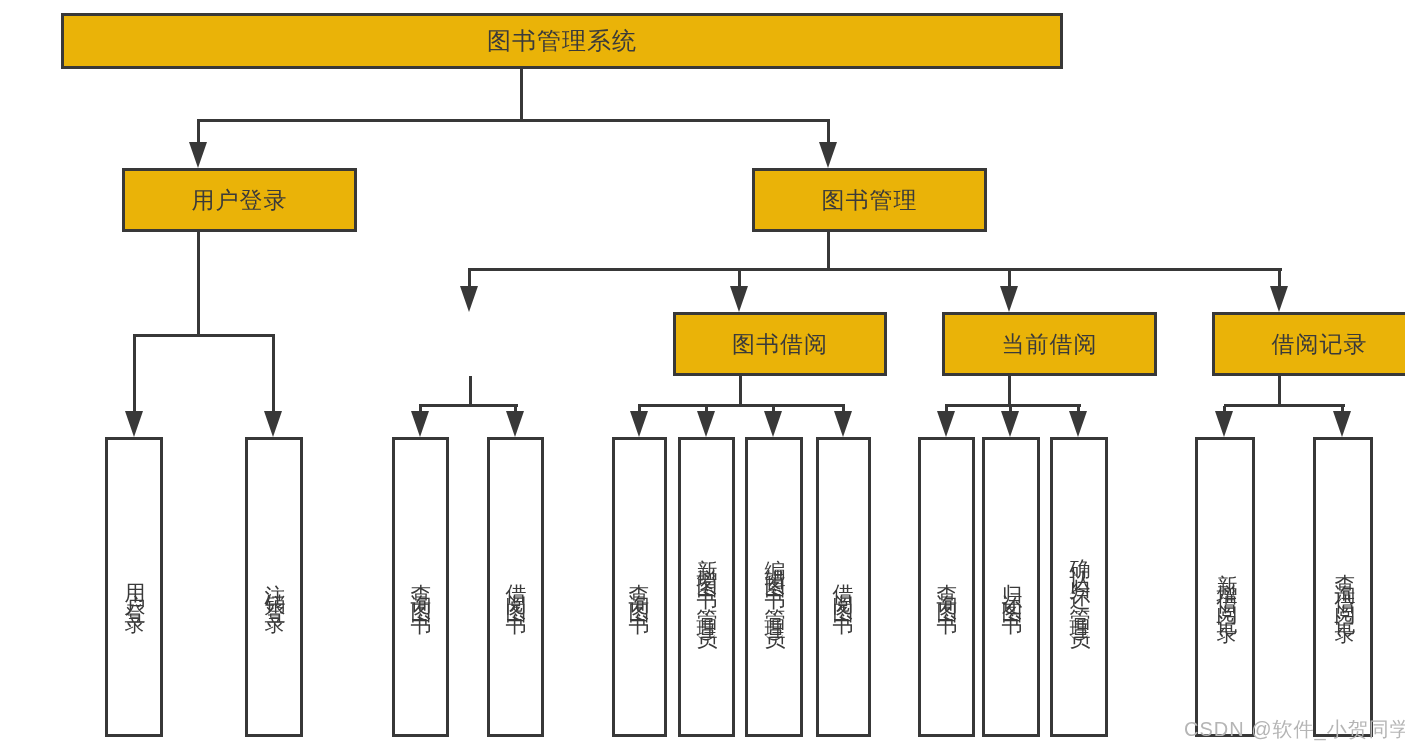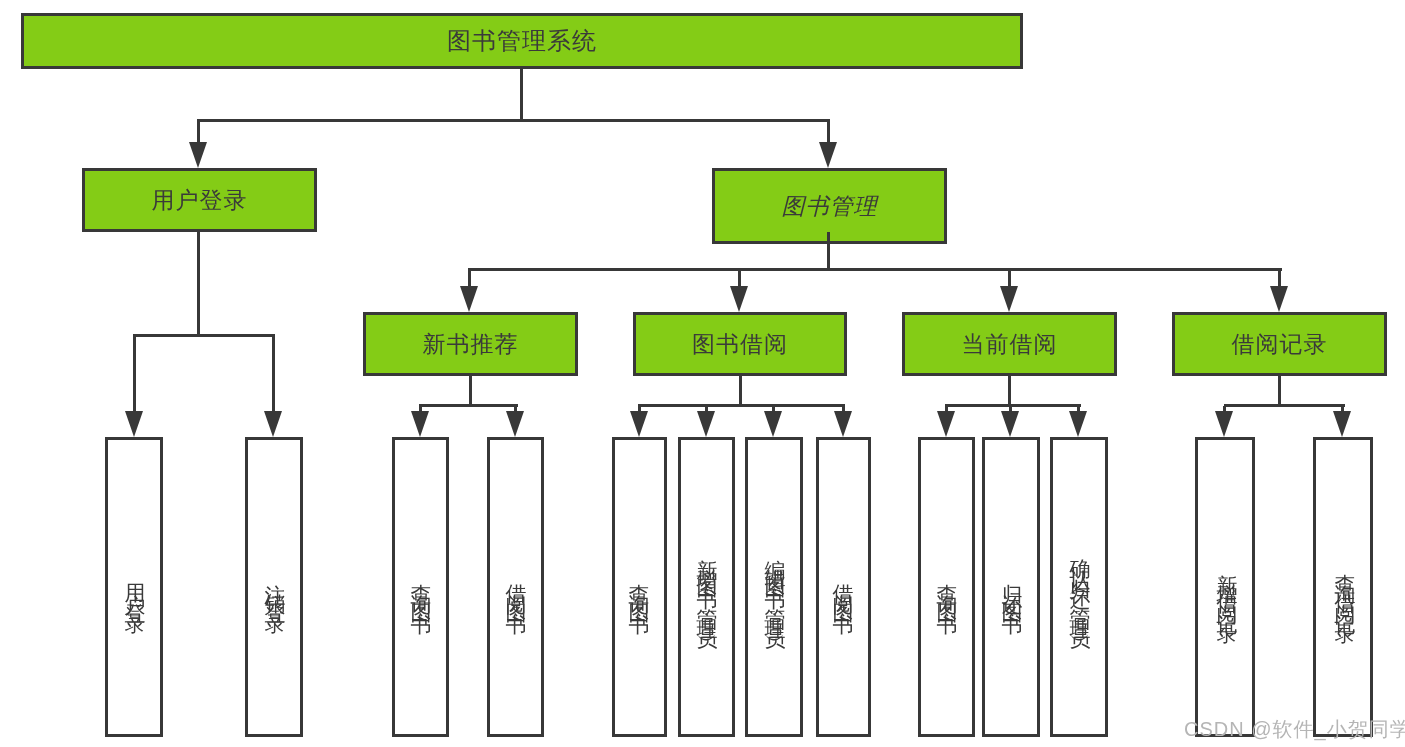--- a/index.html
+++ b/index.html
@@ -9,28 +9,29 @@
     height: 747px;
     background: #ffffff;
     font-family: "Liberation Sans", sans-serif;
     overflow: hidden;
   }
   
   .hbox {
     position: absolute;
     box-sizing: border-box;
     border: 3px solid #383838;
-    background: #84cc16;
+    background: #eab308;
     display: flex;
     align-items: center;
     justify-content: center;
     font-size: 23px;
     color: #3a3a3a;
     letter-spacing: 1px;
     white-space: nowrap;
+    margin-left: 40px;
   }
   .vbox {
     position: absolute;
     top: 437px;
     height: 300px;
     box-sizing: border-box;
     border: 3px solid #383838;
     background: #ffffff;
     writing-mode: vertical-rl;
     text-orientation: mixed;
@@ -46,21 +47,21 @@
   .ar {
     position: absolute;
     width: 0; height: 0;
     border-left: 9px solid transparent;
     border-right: 9px solid transparent;
     border-top: 26px solid #383838;
   }
   
   #b-root  { left: 21px;  top: 13px;  width: 1002px; height: 56px; font-size: 24px; }
   #b-login { left: 82px;  top: 168px; width: 235px; height: 64px; }
-  #b-mgmt  { left: 712px; top: 168px; width: 235px; height: 76px; font-style: italic; }
+  #b-mgmt  { left: 712px; top: 168px; width: 235px; height: 64px; }
   #b-nbr   { left: 363px; top: 312px; width: 215px; height: 64px; }
   #b-bb    { left: 633px; top: 312px; width: 214px; height: 64px; }
   #b-cb    { left: 902px; top: 312px; width: 215px; height: 64px; }
   #b-br    { left: 1172px;top: 312px; width: 215px; height: 64px; }
   
   #l-a { left: 105px;  width: 58px; }
   #l-b { left: 245px;  width: 58px; }
   #l-c { left: 392px;  width: 57px; }
   #l-d { left: 487px;  width: 57px; }
   #l-e { left: 612px;  width: 55px; }
@@ -172,21 +173,20 @@
   <div class="hl" id="c-m-h"></div>
   <div class="vl" id="c-m-d1"></div>
   <div class="ar" id="c-m-a1"></div>
   <div class="vl" id="c-m-d2"></div>
   <div class="ar" id="c-m-a2"></div>
   <div class="vl" id="c-m-d3"></div>
   <div class="ar" id="c-m-a3"></div>
   <div class="vl" id="c-m-d4"></div>
   <div class="ar" id="c-m-a4"></div>
 
-  <div class="hbox" id="b-nbr">新书推荐</div>
   <div class="hbox" id="b-bb">图书借阅</div>
   <div class="hbox" id="b-br">借阅记录</div>
   <div class="hbox" id="b-cb">当前借阅</div>
 
   <div class="vl" id="c-n-v"></div>
   <div class="hl" id="c-n-h"></div>
   <div class="vl" id="c-n-d1"></div>
   <div class="ar" id="c-n-a1"></div>
   <div class="vl" id="c-n-d2"></div>
   <div class="ar" id="c-n-a2"></div>

